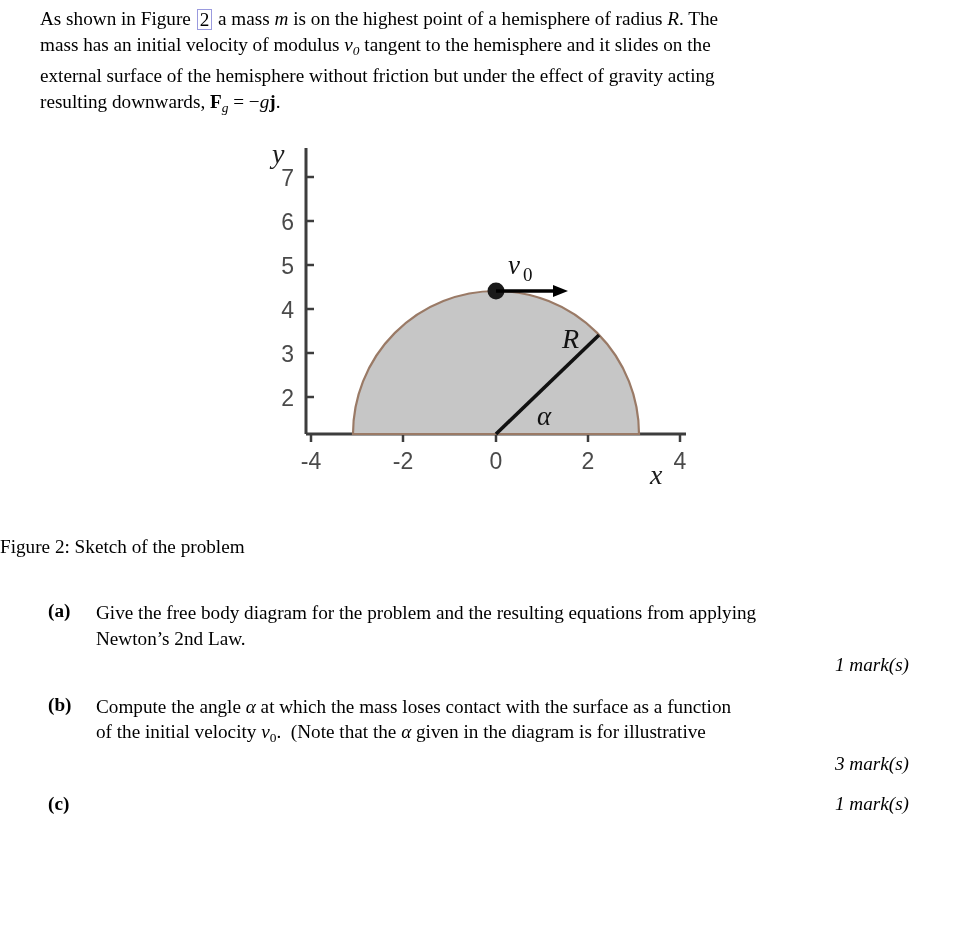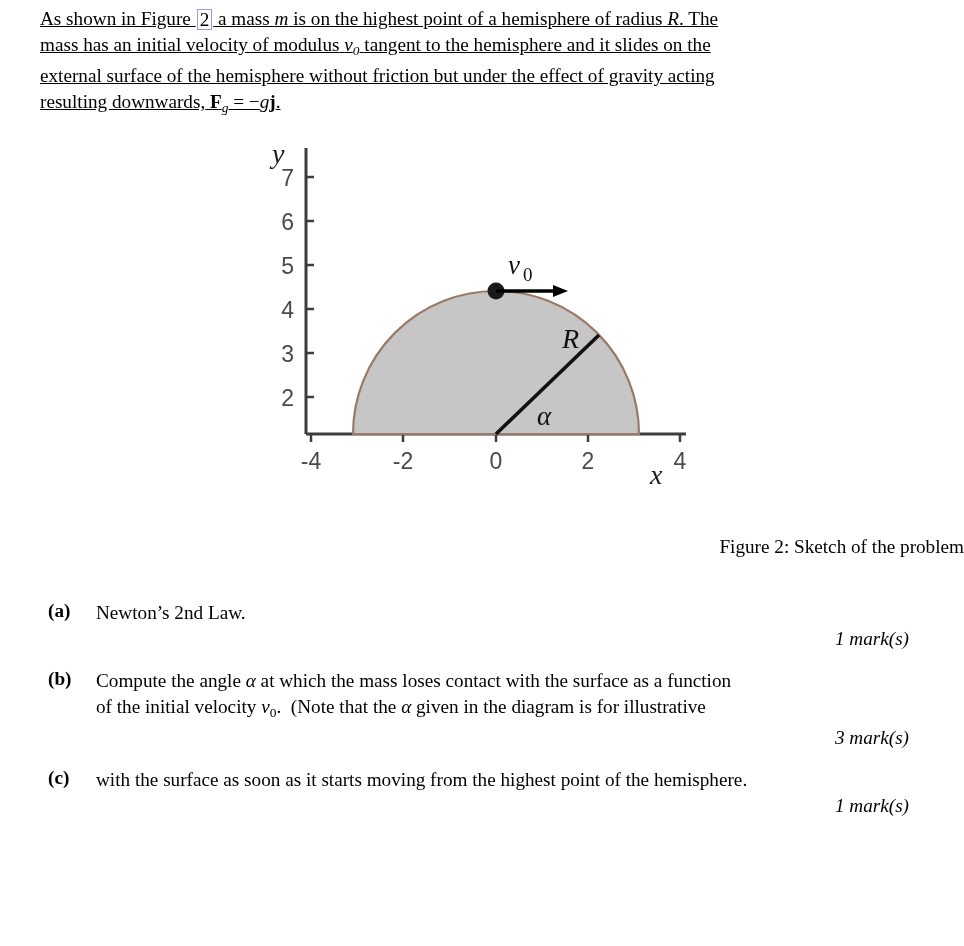--- a/index.html
+++ b/index.html
@@ -27,21 +27,20 @@
   .intro {
     position: absolute;
     left: 40px;
     top: 6px;
     width: 884px;
     font-size: 19.2px;
     line-height: 25.8px;
     text-align: justify;
     text-justify: inter-word;
     hyphens: none;
-    text-decoration: underline;
   }
   .intro .ln { display: block; white-space: nowrap; }
   .intro .ln.justify {
     display: flex;
     justify-content: space-between;
     width: 100%;
   }
   .intro .ln.justify > span { white-space: pre; }
 
   i.mv { font-style: italic; font-family: "Liberation Serif", serif; }
@@ -73,21 +72,21 @@
     width: 460px;
     height: 370px;
   }
   .plot svg { display: block; }
 
   .fig-caption {
     position: absolute;
     left: 0;
     top: 400px;
     width: 964px;
-    text-align: right;
+    text-align: left;
     font-size: 19.2px;
   }
 
   
   .questions {
     position: absolute;
     left: 40px;
     top: 600px;
     width: 884px;
   }
@@ -211,20 +210,23 @@
     </div>
 
     <div class="fig-caption">Figure 2: Sketch of the problem</div>
   </div>
 
   <div class="questions">
 
     <div class="qitem">
       <div class="qlabel">(a)</div>
       <div class="qbody">
+        <span class="ln justify">
+          <span>Give the free body diagram for the problem and the resulting equations from applying</span>
+        </span>
         <span class="ln">
           <span>Newton’s 2nd Law.</span>
         </span>
       </div>
       <div class="marks">1 mark(s)</div>
     </div>
 
     <div class="qitem">
       <div class="qlabel">(b)</div>
       <div class="qbody">
@@ -234,21 +236,18 @@
         <span class="ln justify">
           <span>of the initial velocity <i style="font-style:italic;">v</i><sub style="font-size:0.7em;vertical-align:-0.28em;">0</sub>.  (Note that the <i style="font-style:italic;">α</i> given in the diagram is for illustrative</span>
         </span>
       </div>
       <div class="marks">3 mark(s)</div>
     </div>
 
     <div class="qitem">
       <div class="qlabel">(c)</div>
       <div class="qbody">
-        <span class="ln">
-          <span>with the surface as soon as it starts moving from the highest point of the hemisphere.</span>
-        </span>
       </div>
       <div class="marks">1 mark(s)</div>
     </div>
 
   </div>
 </div>
 
 </body></html>

